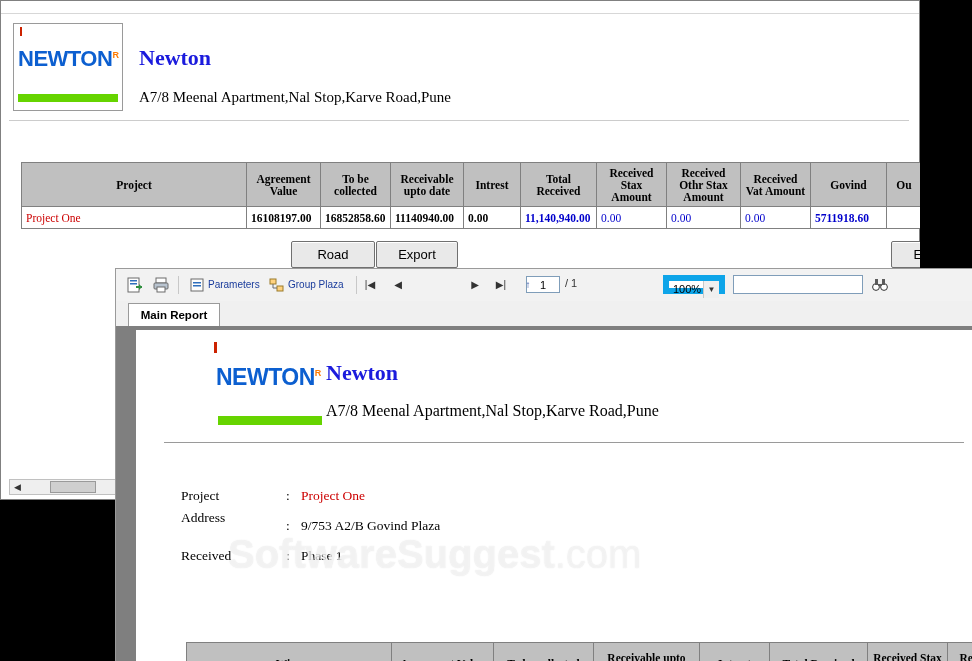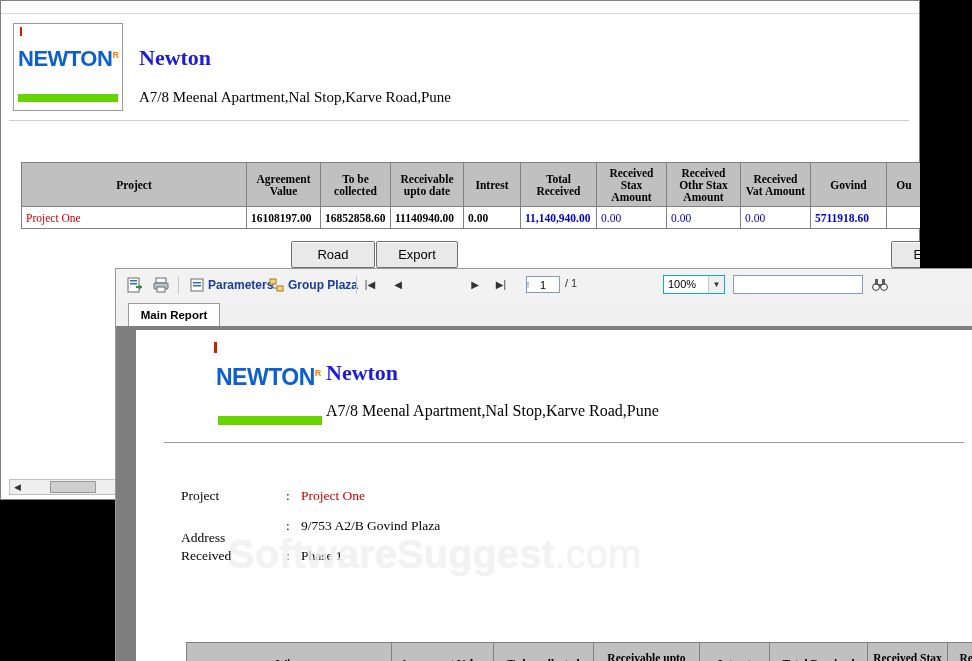--- a/index.html
+++ b/index.html
@@ -259,24 +259,23 @@
     width: 100%;
     height: 32px;
     background: #f2f2f2;
     border-bottom: 1px solid #d0d0d0;
   }
   .tb-item {
     position: absolute;
     top: 6px;
     height: 20px;
     line-height: 20px;
-    font-size: 12px;
+    font-size: 10px;
     color: #1a3c9c;
     white-space: nowrap;
-    font-weight: bold;
   }
   .tb-icon {
     position: absolute;
     top: 7px;
     width: 18px;
     height: 18px;
   }
   .sep {
     position: absolute;
     top: 7px;
@@ -303,21 +302,21 @@
     left: 449px;
     font-size: 11px;
     color: #333;
   }
   .zoom-box {
     position: absolute;
     top: 6px;
     left: 547px;
     width: 62px;
     height: 19px;
-    border: 1px solid #0ea5e9;
+    border: 6px solid #0ea5e9;
     background: #fff;
     font-size: 11px;
     box-sizing: border-box;
   }
   .zoom-box .val {
     position: absolute;
     left: 4px; top: 2px;
   }
   .zoom-arrow {
     position: absolute;
@@ -676,21 +675,21 @@
         <div class="r-logo-bar"></div>
       </div>
       <div class="r-co-name">Newton</div>
       <div class="r-co-addr">A7/8 Meenal Apartment,Nal Stop,Karve Road,Pune</div>
       <div class="r-rule"></div>
 
       <div class="r-field-label" style="top:158px;">Project</div>
       <div class="r-field-colon" style="top:158px;">:</div>
       <div class="r-field-value v-red" style="top:158px;">Project One</div>
 
-      <div class="r-field-label" style="top:200px;">Address</div>
+      <div class="r-field-label" style="top:180px;">Address</div>
       <div class="r-field-colon" style="top:188px;">:</div>
       <div class="r-field-value" style="top:188px;">9/753 A2/B Govind Plaza</div>
 
       <div class="r-field-label" style="top:218px;">Received</div>
       <div class="r-field-colon" style="top:218px;">:</div>
       <div class="r-field-value" style="top:218px;">Phase 1</div>
 
       <table class="grid front-table">
         <colgroup>
           <col style="width:205px">

